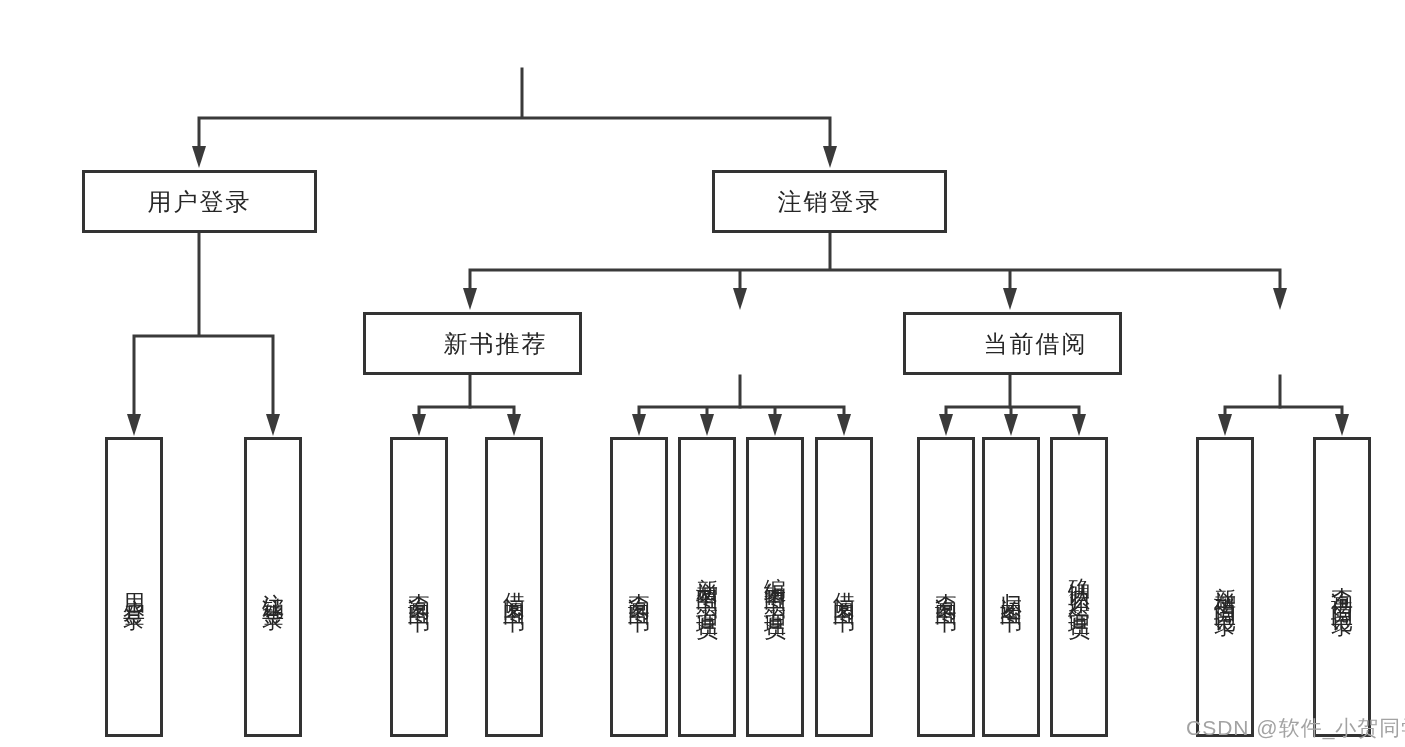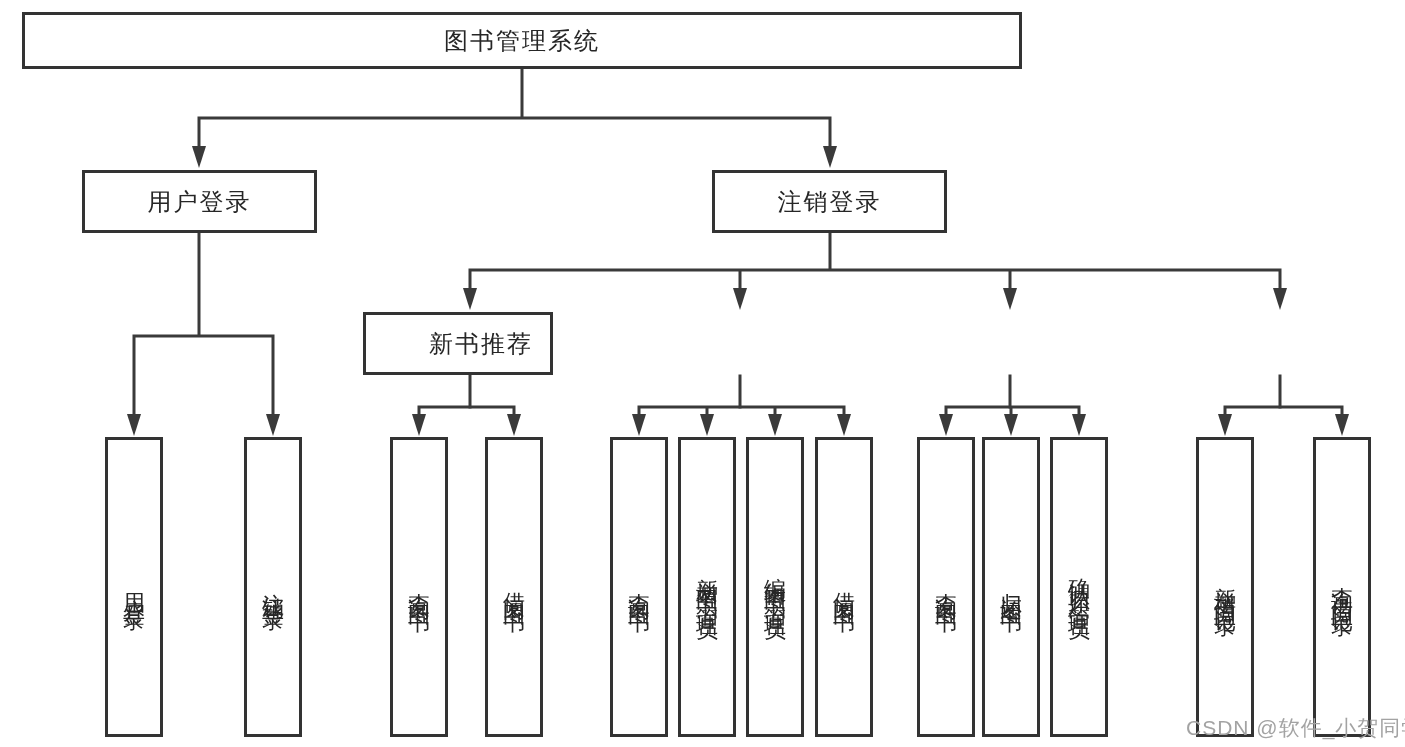--- a/index.html
+++ b/index.html
@@ -28,21 +28,21 @@
     display:flex;align-items:center;justify-content:center;
     color:var(--text);
   }
   .hlabel{
     font-size:24px;
     letter-spacing:2px;
     white-space:nowrap;
     color:var(--text);
   }
   .l2{top:170px;width:235px;height:63px;}
-  .l3{top:312px;width:190px;height:63px;padding-left:46px;}
+  .l3{top:312px;width:219px;height:63px;padding-left:46px;}
   .leaf{top:437px;width:58px;height:300px;}
   .vtext{
     writing-mode:vertical-rl;
     text-orientation:mixed;
     font-size:22px;
     letter-spacing:6px;
     line-height:1;
     color:var(--text);
     white-space:nowrap;
   }
@@ -91,33 +91,33 @@
     <path class="cline" d="M946 407 L1079 407 M946 407 L946 416 M1011 407 L1011 416 M1079 407 L1079 416"></path>
     <polygon class="ahead" points="939,414 953,414 946,436"></polygon>
     <polygon class="ahead" points="1004,414 1018,414 1011,436"></polygon>
     <polygon class="ahead" points="1072,414 1086,414 1079,436"></polygon>
 
     <path class="cline" d="M1225 407 L1342 407 M1225 407 L1225 416 M1342 407 L1342 416"></path>
     <polygon class="ahead" points="1218,414 1232,414 1225,436"></polygon>
     <polygon class="ahead" points="1335,414 1349,414 1342,436"></polygon>
   </svg>
 
-  <div class="box" style="left:22px;top:12px;width:1000px;height:57px">
-    <span class="hlabel">图书管理系统</span>
-  </div>
 
   <div class="box l2" style="left:82px">
     <span class="hlabel">用户登录</span>
   </div>
   <div class="box l2" style="left:712px">
     <span class="hlabel">注销登录</span>
   </div>
 
   <div class="box l3" style="left:363px">
     <span class="hlabel">新书推荐</span>
+  </div>
+  <div class="box l3" style="left:903px">
+    <span class="hlabel">当前借阅</span>
   </div>
 
   <div class="box leaf" style="left:105px">
     <span class="vtext">用户登录</span>
   </div>
   <div class="box leaf" style="left:244px">
     <span class="vtext">注销登录</span>
   </div>
 
   <div class="box leaf" style="left:390px">

